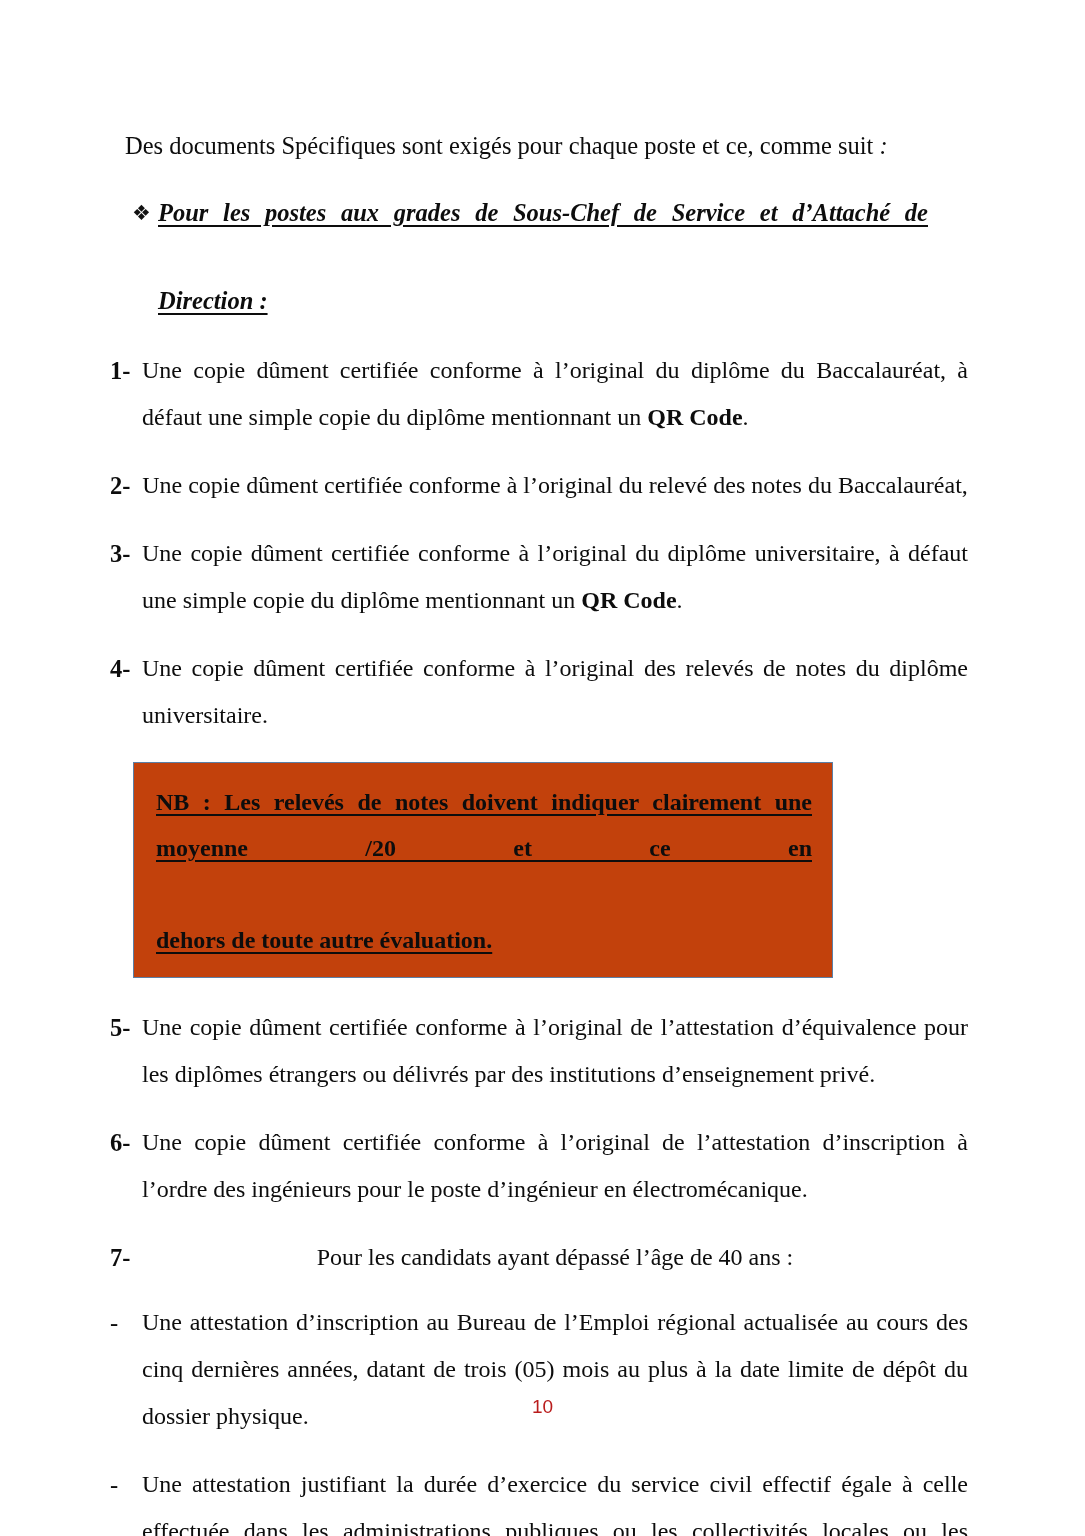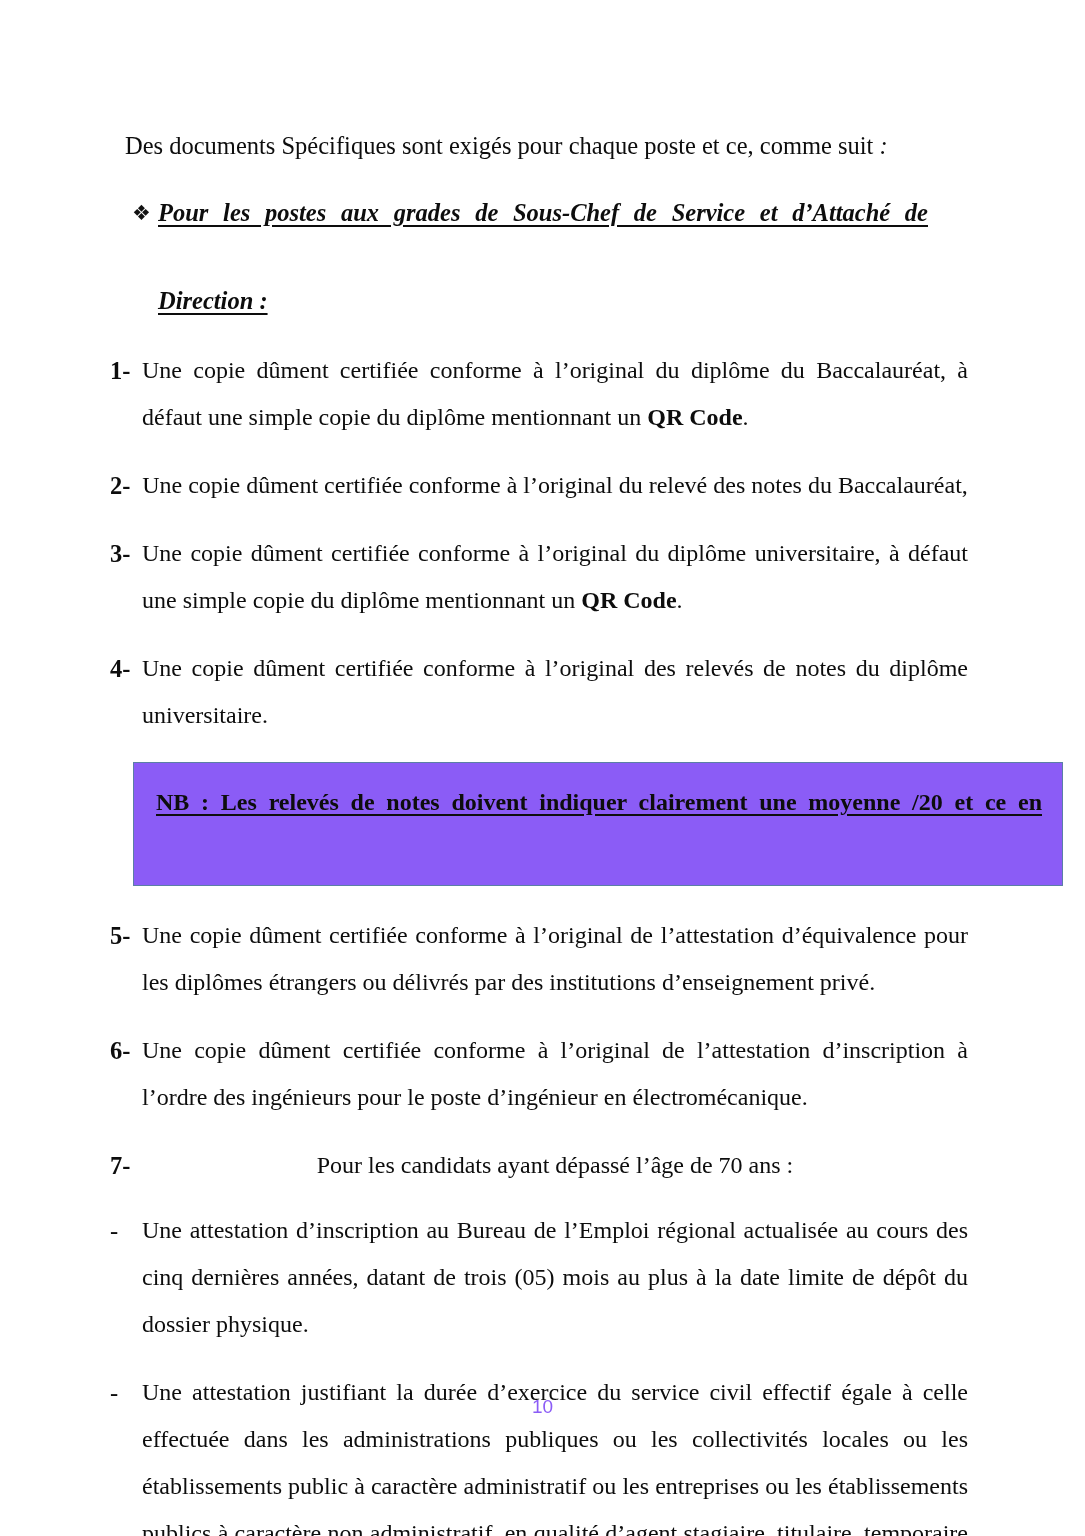--- a/index.html
+++ b/index.html
@@ -105,24 +105,24 @@
   }
   .item-body b {
     font-weight: bold;
   }
   .item.gap-sm { margin-bottom: 18px; }
 
   
   .nb-box {
     margin: 23px 0 26px 25px;
     border: 1.6px solid #5b7fa6;
-    width: 930px;
+    width: 700px;
     box-sizing: border-box;
     padding: 16px 20px 14px 22px;
-    background: #8b5cf6;
+    background: #c2410c;
   }
   .nb-text {
     font-size: 24px;
     font-weight: bold;
     line-height: 46px;
     text-decoration: underline;
     text-underline-offset: 4px;
     text-align: justify;
     text-justify: inter-word;
   }
@@ -140,21 +140,21 @@
 
   
   .page-number {
     position: absolute;
     left: 0;
     right: 0;
     top: 1396px;
     text-align: center;
     font-family: "Liberation Sans", "DejaVu Sans", sans-serif;
     font-size: 19px;
-    color: #8b5cf6;
+    color: #b91c1c;
   }
 </style>
 </head>
 <body>
 
 <div class="page">
 
   <div class="content">
 
     <p class="intro"><span>Des documents Spécifiques sont exigés pour chaque poste et ce, comme suit</span><span class="tail"> :</span></p>
@@ -183,36 +183,37 @@
     </div>
 
     <div class="item gap-sm">
       <span class="item-marker">4-</span>
       <div class="item-body"><span>Une copie dûment certifiée conforme à l’original des relevés de notes du diplôme universitaire.</span></div>
     </div>
 
     <div class="nb-box">
       <div class="nb-text">
         <span class="ln1">NB : Les relevés de notes doivent indiquer clairement une moyenne /20 et ce en</span>
+        <span class="ln2">dehors de toute autre évaluation.</span>
       </div>
     </div>
 
     <div class="item">
       <span class="item-marker">5-</span>
       <div class="item-body">Une copie dûment certifiée conforme à l’original de l’attestation d’équivalence pour les diplômes étrangers ou délivrés par des institutions d’enseignement privé.</div>
     </div>
 
     <div class="item">
       <span class="item-marker">6-</span>
       <div class="item-body">Une copie dûment certifiée conforme à l’original de l’attestation d’inscription à l’ordre des ingénieurs pour le poste d’ingénieur en électromécanique.</div>
     </div>
 
     <div class="item gap-sm">
       <span class="item-marker">7-</span>
-      <div class="item-body nojustify">Pour les candidats ayant dépassé l’âge de 70 ans :</div>
+      <div class="item-body nojustify">Pour les candidats ayant dépassé l’âge de 40 ans :</div>
     </div>
 
     <div class="item">
       <span class="item-marker dash">-</span>
       <div class="item-body">Une attestation d’inscription au Bureau de l’Emploi régional actualisée au cours des cinq dernières années, datant de trois (05) mois au plus à la date limite de dépôt du dossier physique.</div>
     </div>
 
     <div class="item">
       <span class="item-marker dash">-</span>
       <div class="item-body">Une attestation justifiant la durée d’exercice du service civil effectif égale à celle effectuée dans les administrations publiques ou les collectivités locales ou les établissements public à caractère administratif ou les entreprises ou les établissements publics à caractère non administratif, en qualité d’agent stagiaire, titulaire, temporaire ou contractuel.</div>

